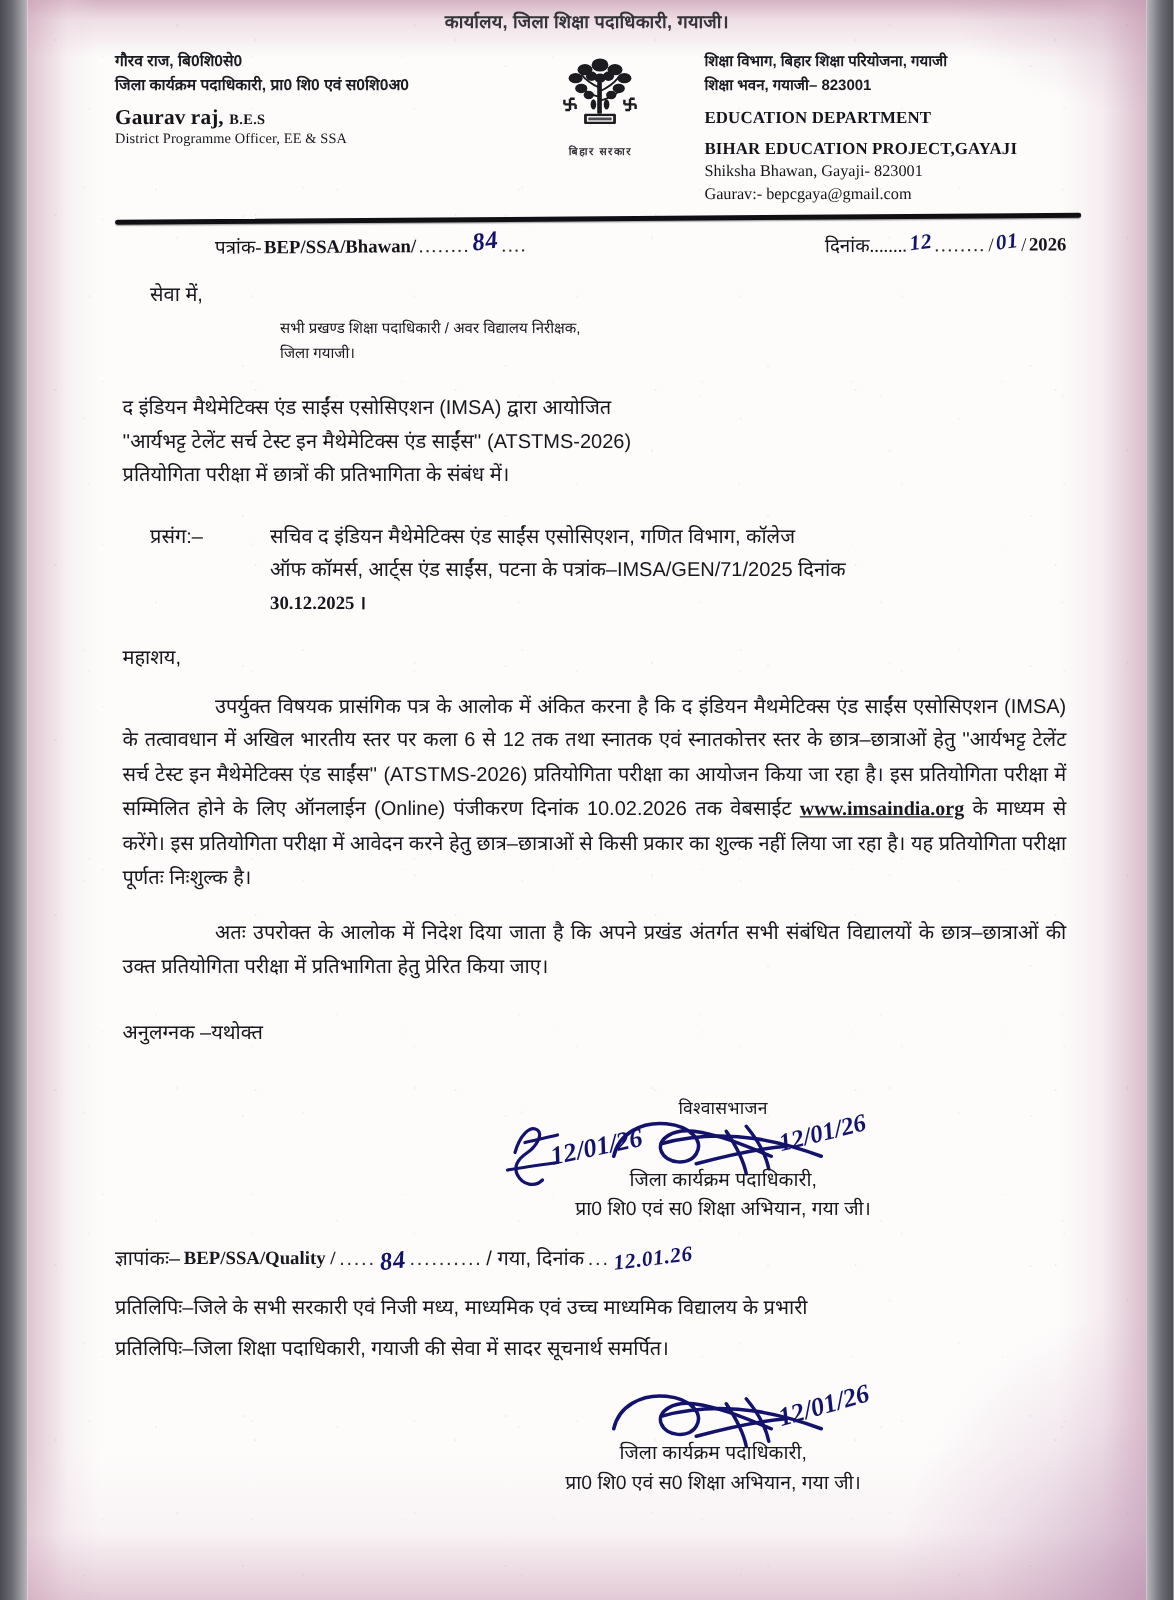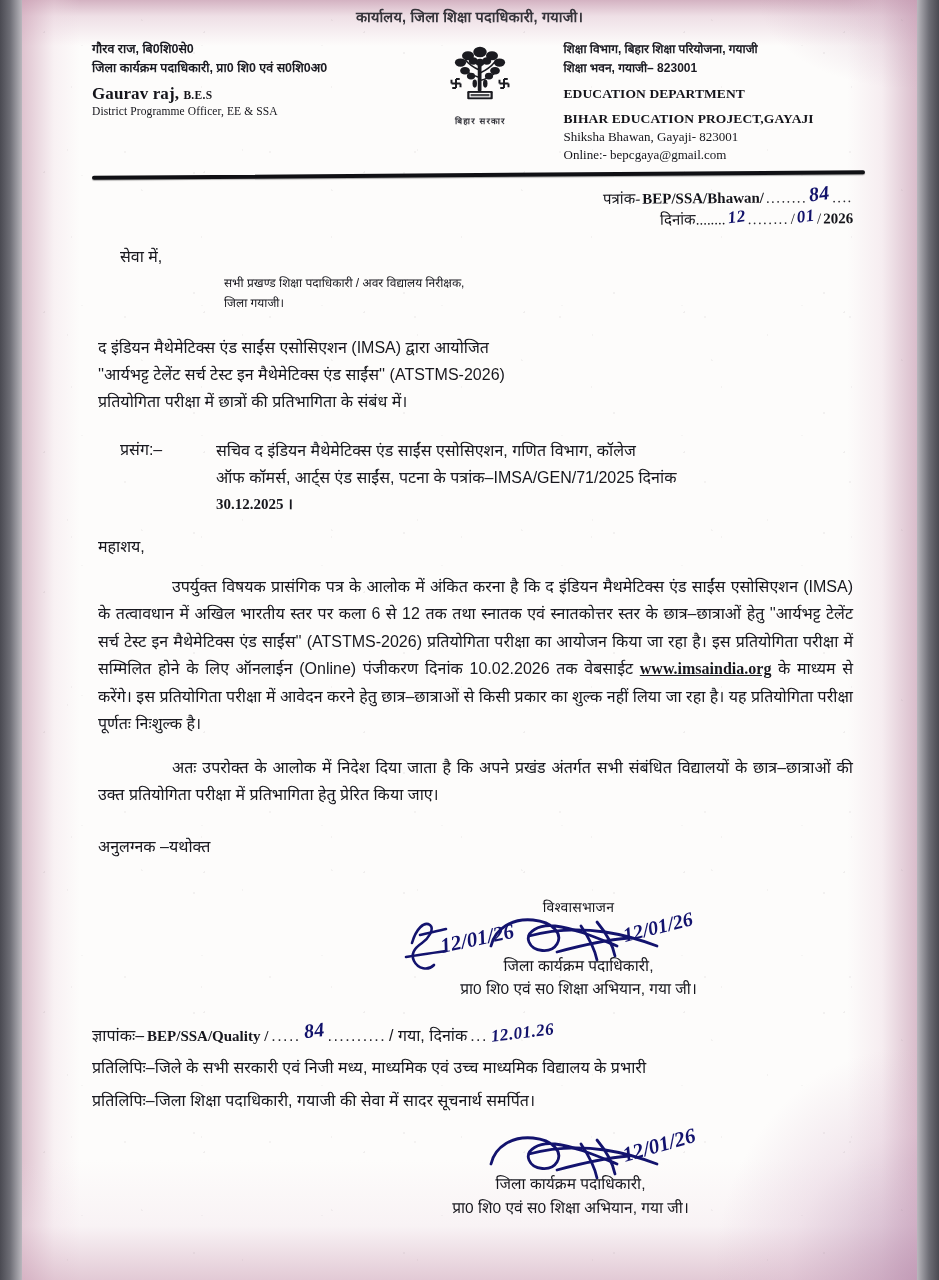--- a/index.html
+++ b/index.html
@@ -204,25 +204,24 @@
     background: #101014;
     border-radius: 2px;
     transform: rotate(-.42deg);
     box-shadow: 0 1px 1px rgba(0,0,0,.35);
   }
 
   
   .ref-row {
     display: flex;
     justify-content: space-between;
-    align-items: flex-end;
+    align-items: flex-start;
     margin: 7px 24px 0 110px;
     font-family: "Liberation Serif", serif;
     font-size: 15px;
-    flex-direction: column;
   }
   .ref-left, .ref-right {
     display: flex;
     align-items: baseline;
     gap: 2px;
     transform: rotate(-.45deg);
   }
   .dots { letter-spacing: 1.4px; color: #2a2a30; }
   .hw {
     font-family: "Liberation Serif", serif;
@@ -339,21 +338,21 @@
 
   
   .memo-wrap {
     margin: 16px 18px 0 30px;
     font-family: "Liberation Sans", sans-serif;
     font-size: 16px;
     color: #17171d;
   }
   .memo-line {
     display: flex;
-    align-items: flex-end;
+    align-items: flex-start;
     flex-wrap: wrap;
     gap: 3px;
     line-height: 1.6;
   }
   .memo-line .en {
     font-family: "Liberation Serif", serif;
     font-size: 15px;
     font-weight: 700;
   }
   .copy-line {
@@ -443,21 +442,21 @@
           </svg>
           <div class="emblem-caption">बिहार सरकार</div>
         </div>
 
         <div class="lh-right">
           <div class="hi-line">शिक्षा विभाग, बिहार शिक्षा परियोजना, गयाजी</div>
           <div class="hi-line">शिक्षा भवन, गयाजी– 823001</div>
           <div class="en-caps">EDUCATION DEPARTMENT</div>
           <div class="en-caps">BIHAR EDUCATION PROJECT,GAYAJI</div>
           <div class="en-reg">Shiksha Bhawan, Gayaji- 823001</div>
-          <div class="en-reg">Online:- bepcgaya@gmail.com</div>
+          <div class="en-reg">Gaurav:- bepcgaya@gmail.com</div>
         </div>
       </div>
 
       <div class="rule"></div>
 
       <div class="ref-row">
         <div class="ref-left">
           <span>पत्रांक-</span>
           <span class="mono-ref">BEP/SSA/Bhawan/</span>
           <span class="dots">........</span>

